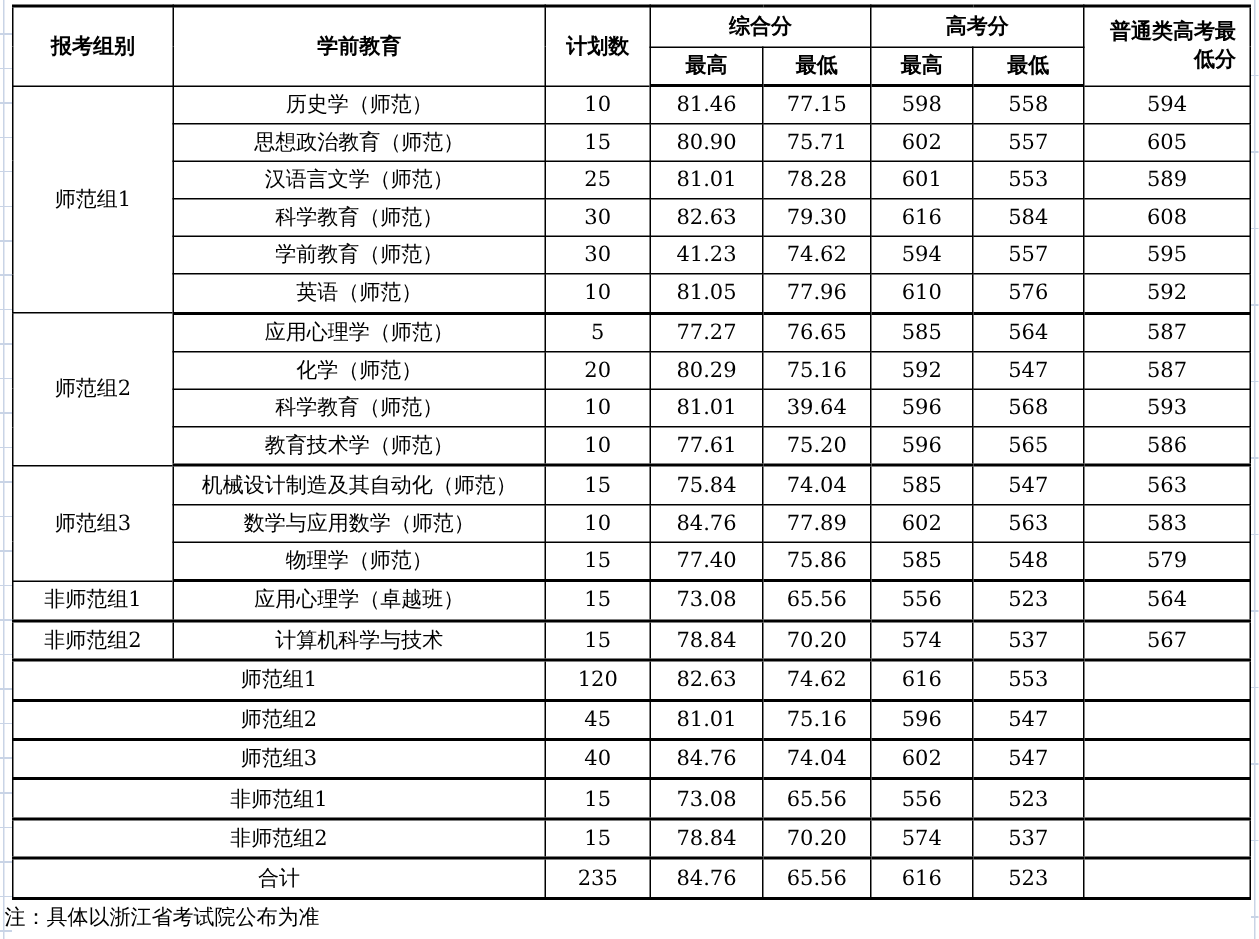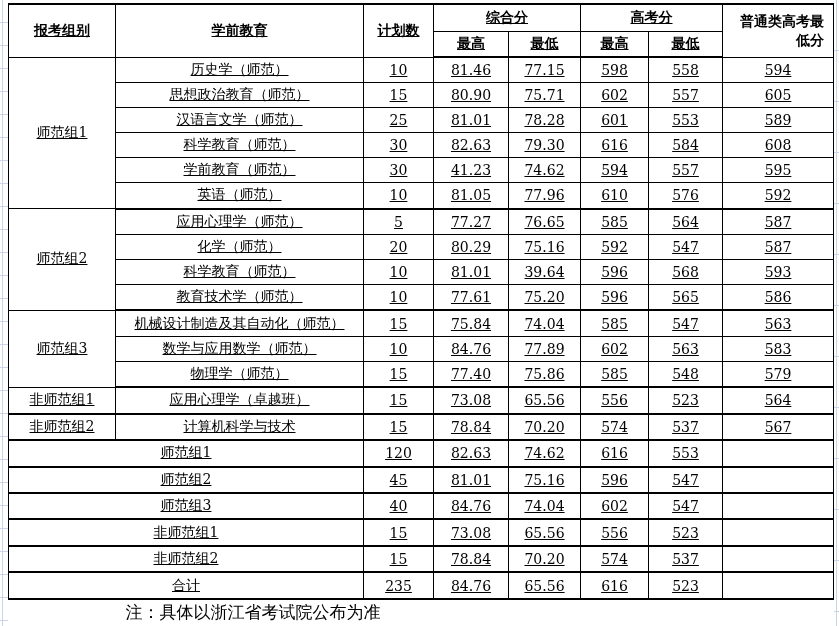--- a/index.html
+++ b/index.html
@@ -14,37 +14,36 @@
   .stubs{position:absolute;top:0;height:626px;}
   .stubs.left{left:0;width:8px;background:repeating-linear-gradient(to bottom,transparent 0 22px,#c9d4e6 22px 23px);}
   .stubs.right{left:834px;width:5px;background:repeating-linear-gradient(to bottom,transparent 0 50px,#c9d4e6 50px 51px);}
 
   table.tbl{
     position:absolute;left:8px;top:3px;width:825px;height:597px;
     border-collapse:collapse;table-layout:fixed;font-size:14px;
     border-top:2px solid #000;border-bottom:2px solid #000;
     border-left:1px solid #000;border-right:1px solid #000;
     background:#fff;
-    text-decoration:underline;
   }
   .tbl th,.tbl td{
     border:1px solid #000;text-align:center;vertical-align:middle;
     padding:0 2px;overflow:hidden;white-space:nowrap;
   }
   .tbl thead th{font-weight:bold;}
   .tbl thead tr.h1{height:27px;}
   .tbl thead tr.h2{height:26px;}
   .tbl thead tr.h2 th{border-bottom-width:2px;}
   .tbl td{font-weight:normal;}
   .tbl tr.gb td{border-bottom-width:2px;}
   .wrapcell{display:inline-block;width:92px;white-space:normal;line-height:1.35;text-align:right;}
 
   .note{
     position:absolute;left:3px;top:602px;width:500px;height:20px;
-    font-size:17px;line-height:20px;text-align:center;white-space:nowrap;
+    font-size:14px;line-height:20px;text-align:left;white-space:nowrap;
   }
 </style>
 </head>
 <body>
 
 <div class="vline left"></div>
 <div class="vline right"></div>
 <div class="stubs left"></div>
 <div class="stubs right"></div>
 

